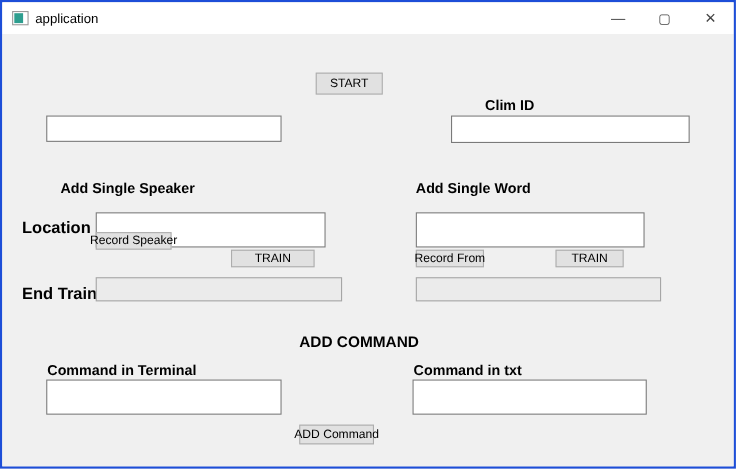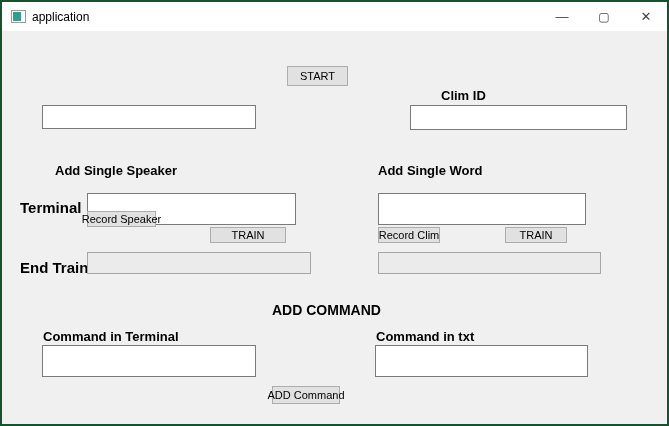--- a/index.html
+++ b/index.html
@@ -4,21 +4,21 @@
 <style>
   * { margin: 0; padding: 0; box-sizing: border-box; }
   html, body { width: 669px; height: 426px; }
   body {
     font-family: "Liberation Sans", sans-serif;
     background: #f0f0f0;
   }
   .window {
     position: relative;
     width: 669px; height: 426px;
-    border: 2px solid #14532d;
+    border: 2px solid #1d4ed8;
     background: #f0f0f0;
     overflow: hidden;
   }
   
   .titlebar {
     position: absolute; top: 0; left: 0; right: 0; height: 29px;
     background: #ffffff;
     display: flex; align-items: center;
     padding-left: 9px;
   }
@@ -109,27 +109,27 @@
     <button class="abs tk-button" style="left:285px; top:35px; width:61px; height:20px;">START</button>
 
     <input class="abs tk-entry" style="left: 40px; top: 74px; width: 214px; height: 24px;" value="">
 
     <div class="abs label-md" style="left:415px; top:57px;margin-left:24px;">Clim ID</div>
     <input class="abs tk-entry" style="left: 408px; top: 74px; width: 217px; height: 25px;" value="">
 
     <div class="abs label-md" style="left:53px; top:132px;">Add Single Speaker</div>
     <div class="abs label-md" style="left:376px; top:132px;">Add Single Word</div>
 
-    <div class="abs label-lg" style="left:18px; top:168px;">Terminal</div>
+    <div class="abs label-lg" style="left:18px; top:168px;">Location</div>
     <input class="abs tk-entry" style="left: 85px; top: 162px; width: 209px; height: 32px;" value="">
     <input class="abs tk-entry" style="left: 376px; top: 162px; width: 208px; height: 32px;" value="">
 
     <button class="abs tk-button" style="left:85px; top:180px; width:69px; height:16px;">Record Speaker</button>
     <button class="abs tk-button" style="left:208px; top:196px; width:76px; height:16px;">TRAIN</button>
-    <button class="abs tk-button" style="left:376px; top:196px; width:62px; height:16px;">Record Clim</button>
+    <button class="abs tk-button" style="left:376px; top:196px; width:62px; height:16px;">Record From</button>
     <button class="abs tk-button" style="left:503px; top:196px; width:62px; height:16px;">TRAIN</button>
 
     <div class="abs label-lg" style="left:18px; top:228px;">End Train</div>
     <input class="abs tk-entry tk-entry-disabled" style="left: 85px; top: 221px; width: 224px; height: 22px;" disabled="" value="">
     <input class="abs tk-entry tk-entry-disabled" style="left: 376px; top: 221px; width: 223px; height: 22px;" disabled="" value="">
 
     <div class="abs h1" style="left:270px; top:271px;">ADD COMMAND</div>
 
     <div class="abs label-md" style="left:41px; top:298px;">Command in Terminal</div>
     <input class="abs tk-entry" style="left: 40px; top: 314px; width: 214px; height: 32px;" value="">

